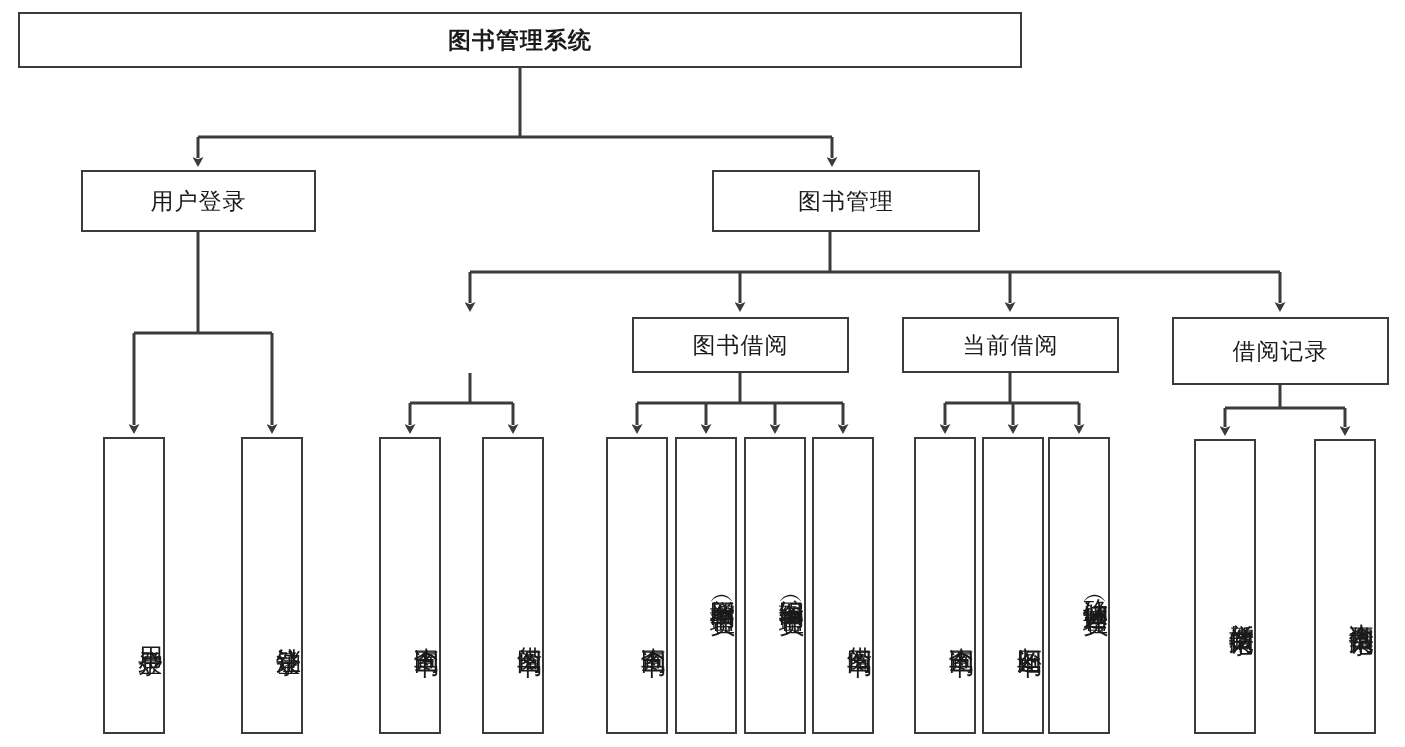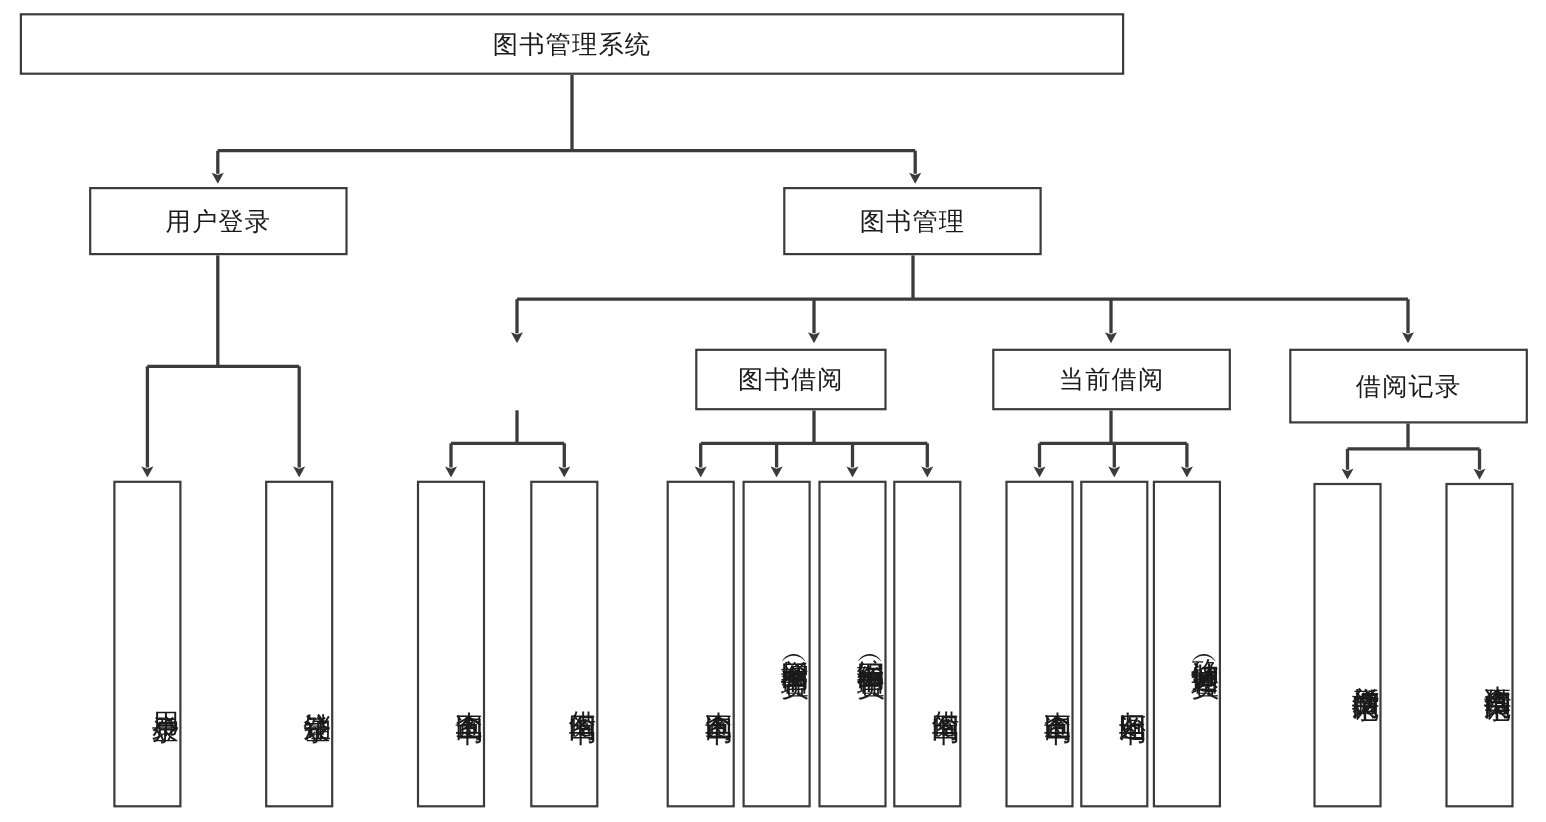--- a/index.html
+++ b/index.html
@@ -111,32 +111,32 @@
       <path d="M1013,403 L1013,425" marker-end="url(#arrow)"></path>
       <path d="M1079,403 L1079,425" marker-end="url(#arrow)"></path>
 
       <path d="M1280,373 L1280,408"></path>
       <path d="M1225,408 L1345,408"></path>
       <path d="M1225,408 L1225,427" marker-end="url(#arrow)"></path>
       <path d="M1345,408 L1345,427" marker-end="url(#arrow)"></path>
     </g>
   </svg>
 
-  <div class="node horiz" style="left:18px; top:12px; width:1004px; height:56px;">
+  <div class="node horiz" style="left:18px; top:12px; width:1004px; height:56px;font-weight:bold;">
     <span>图书管理系统</span>
   </div>
 
   <div class="node horiz" style="left:81px; top:170px; width:235px; height:62px;">
     <span>用户登录</span>
   </div>
-  <div class="node horiz" style="left:712px; top:170px; width:235px; height:62px;">
+  <div class="node horiz" style="left:712px; top:170px; width:268px; height:62px;">
     <span>图书管理</span>
   </div>
 
-  <div class="node horiz" style="left:632px; top:317px; width:174px; height:56px;">
+  <div class="node horiz" style="left:632px; top:317px; width:217px; height:56px;">
     <span>图书借阅</span>
   </div>
   <div class="node horiz" style="left:902px; top:317px; width:217px; height:56px;">
     <span>当前借阅</span>
   </div>
   <div class="node horiz" style="left:1172px; top:317px; width:217px; height:68px;">
     <span>借阅记录</span>
   </div>
 
   <div class="node vert" style="left:103px; top:437px; width:62px; height:297px; padding-top:90px;">

